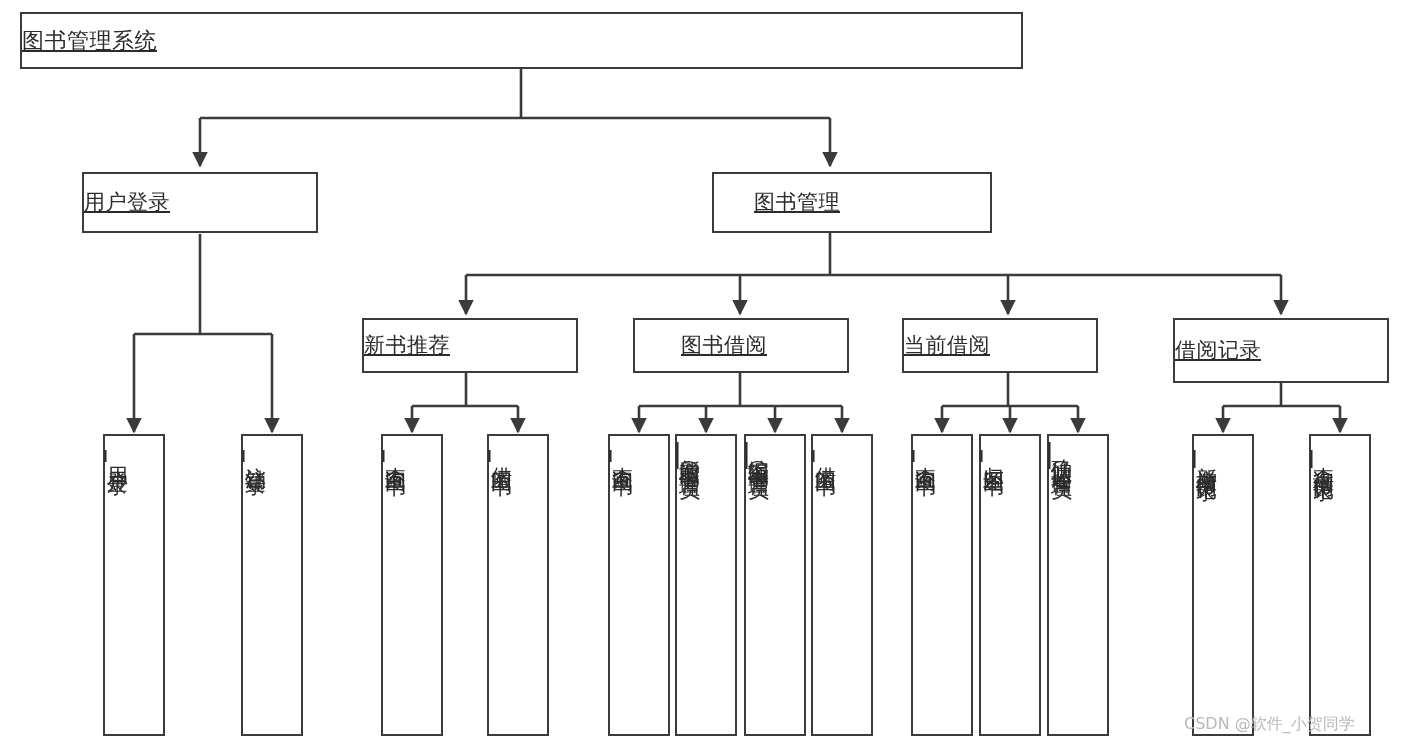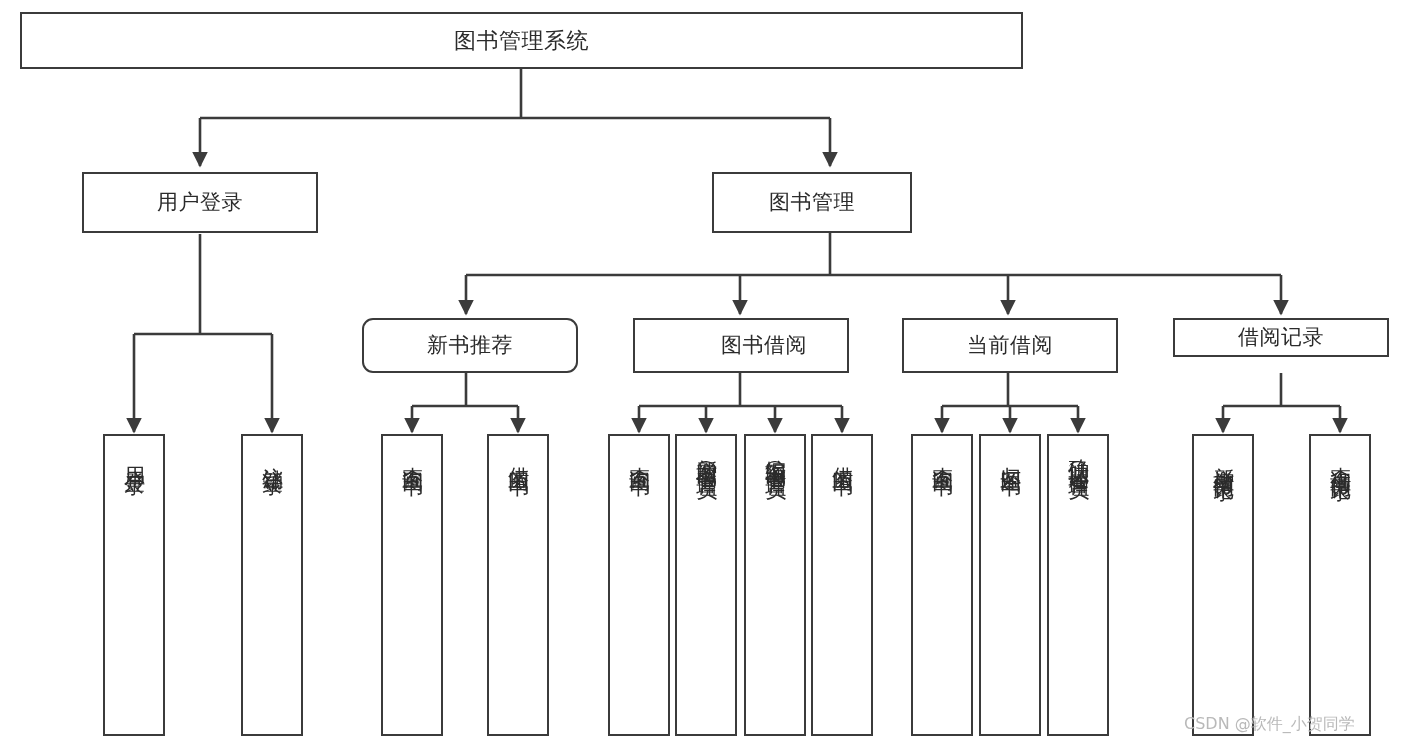--- a/index.html
+++ b/index.html
@@ -10,22 +10,22 @@
   }
   #canvas{position:relative;width:1405px;height:747px;background:#fff;}
   #wires{position:absolute;left:0;top:0;width:1405px;height:747px;}
   .node{
     position:absolute;
     box-sizing:border-box;
     background:#ffffff;
     border:2px solid #3b3b3b;
     display:flex;
     align-items:center;
-    justify-content:center;
     color:#2b2b2b;
+    text-decoration:underline;
   }
   .node .label{
     display:block;
     text-align:center;
     line-height:1.18;
     letter-spacing:0.5px;
     white-space:pre-line;
   }
   .node.horiz .label{
     font-size:21px;
@@ -113,34 +113,34 @@
     </g>
   </svg>
 
   <div class="node root horiz" style="left:20px;top:12px;width:1003px;height:57px;">
     <span class="label">图书管理系统</span>
   </div>
 
   <div class="node horiz" style="left:82px;top:172px;width:236px;height:61px;">
     <span class="label">用户登录</span>
   </div>
-  <div class="node horiz" style="left:712px;top:172px;width:200px;height:61px;">
+  <div class="node horiz" style="left:712px;top:172px;width:280px;height:61px;padding-left:40px;">
     <span class="label">图书管理</span>
   </div>
 
-  <div class="node horiz" style="left:362px;top:318px;width:216px;height:55px;border-radius:11px;">
+  <div class="node horiz" style="left:362px;top:318px;width:216px;height:55px;">
     <span class="label">新书推荐</span>
   </div>
   <div class="node horiz" style="left:633px;top:318px;width:216px;height:55px;padding-left:46px;">
     <span class="label">图书借阅</span>
   </div>
-  <div class="node horiz" style="left:902px;top:318px;width:216px;height:55px;">
+  <div class="node horiz" style="left:902px;top:318px;width:196px;height:55px;">
     <span class="label">当前借阅</span>
   </div>
-  <div class="node horiz" style="left:1173px;top:318px;width:216px;height:39px;">
+  <div class="node horiz" style="left:1173px;top:318px;width:216px;height:65px;">
     <span class="label">借阅记录</span>
   </div>
 
   <div class="node vert" style="left:103px;top:434px;width:62px;height:302px;">
     <span class="label">用户登录</span>
   </div>
   <div class="node vert" style="left:241px;top:434px;width:62px;height:302px;">
     <span class="label">注销登录</span>
   </div>
 

